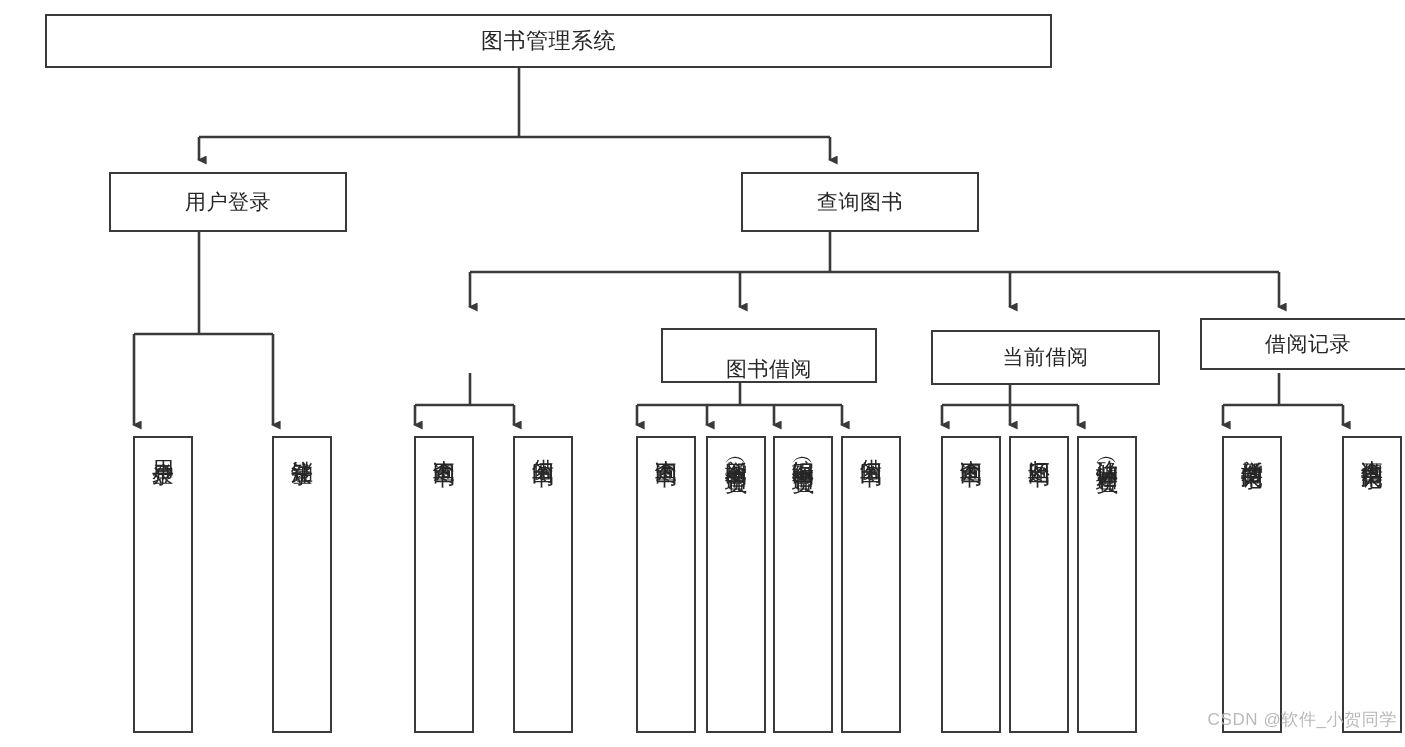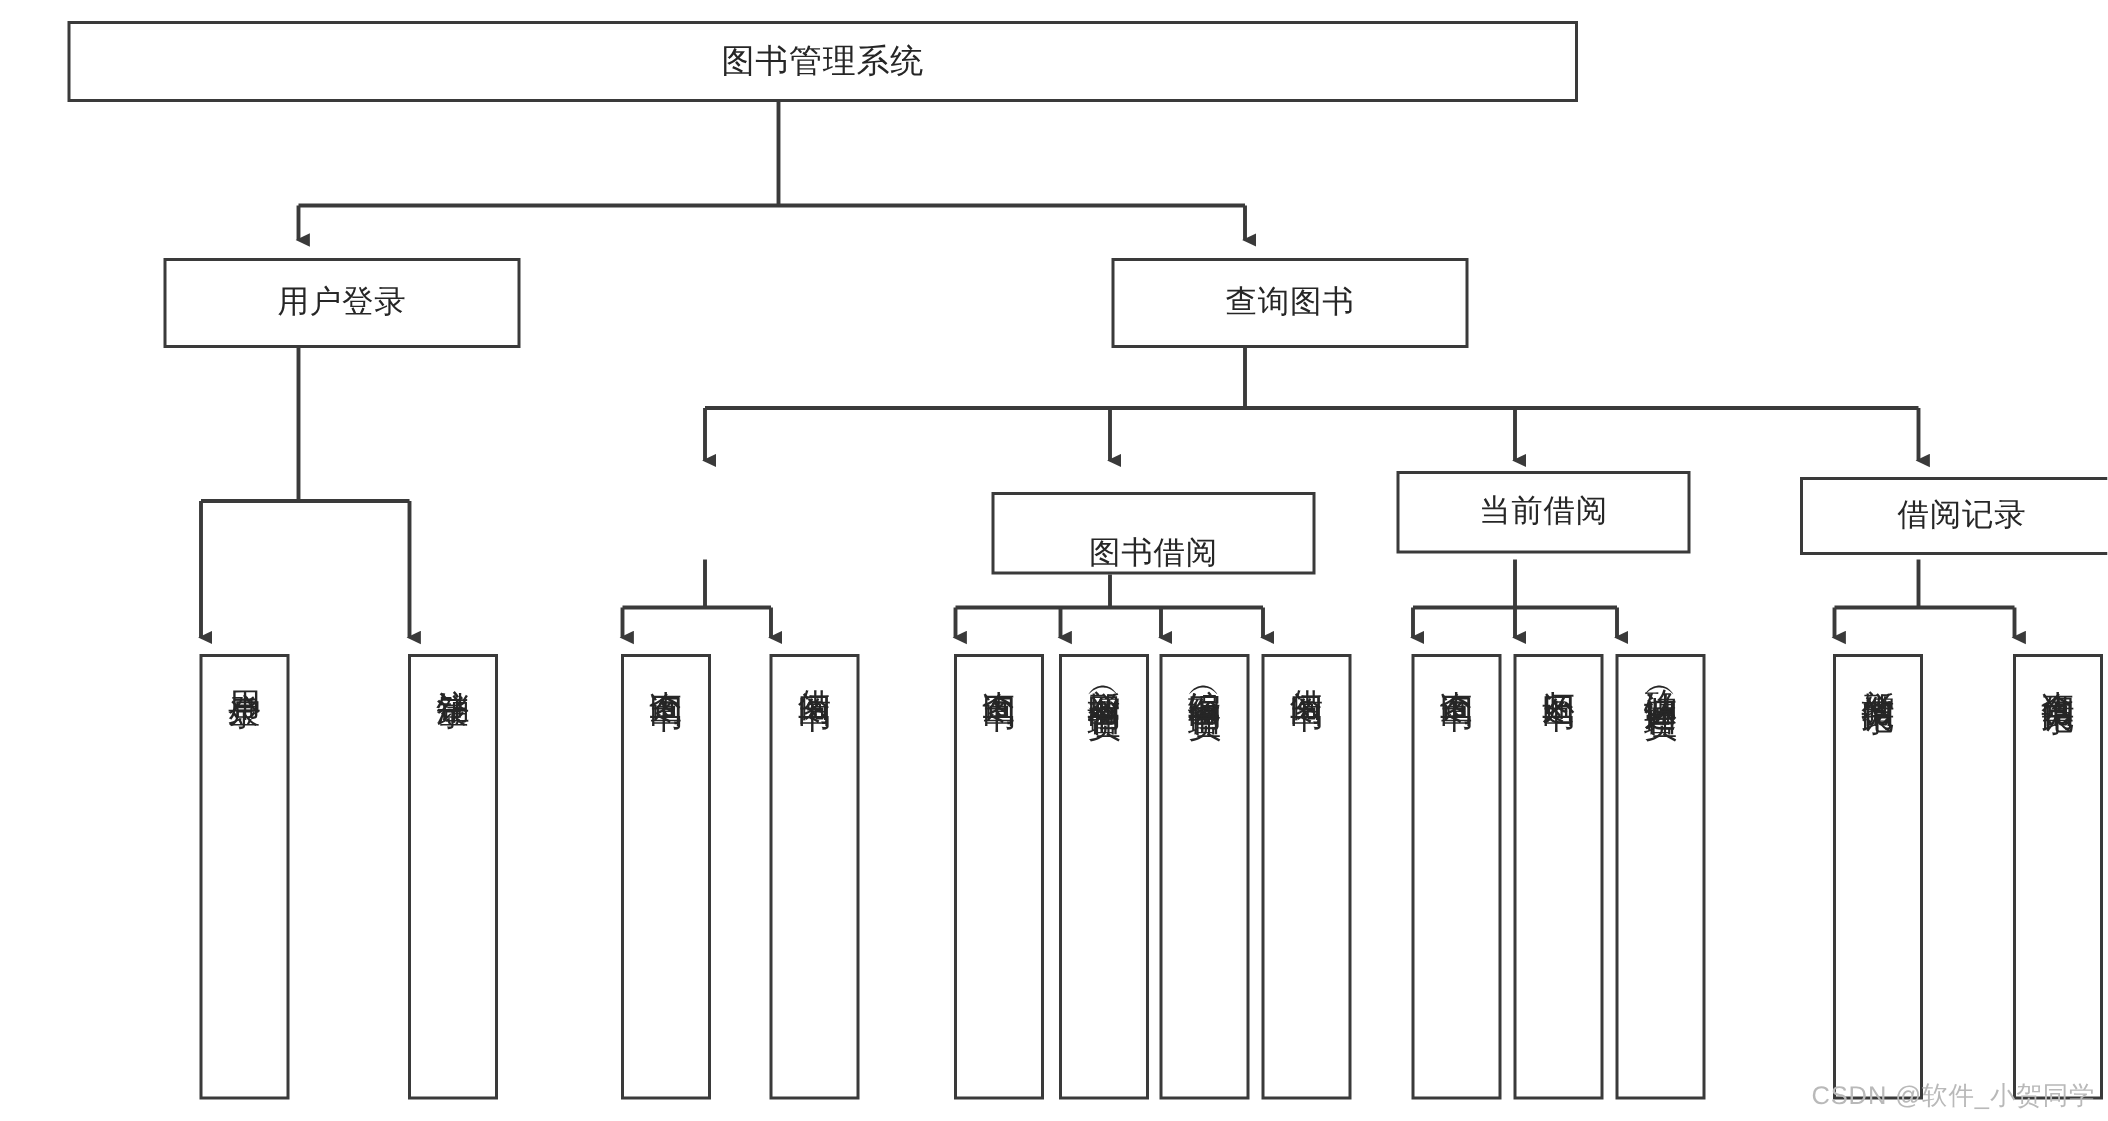--- a/index.html
+++ b/index.html
@@ -59,21 +59,21 @@
     writing-mode: vertical-rl;
     text-orientation: upright;
     font-size: 22px;
     letter-spacing: 2px;
     line-height: 1;
     margin: 0 auto;
   }
   #watermark {
     position: absolute;
     right: 8px;
-    bottom: 5px;
+    bottom: 16px;
     font-size: 17px;
     color: #b9b9b9;
     letter-spacing: 0.6px;
     white-space: nowrap;
     pointer-events: none;
   }
 </style>
 </head>
 <body>
 
@@ -136,21 +136,21 @@
   <div class="node-box node-h" style="left:80px; top:172px; width:238px; height:60px;">
     <span class="node-label">用户登录</span>
   </div>
   <div class="node-box node-h" style="left:712px; top:172px; width:238px; height:60px;">
     <span class="node-label">查询图书</span>
   </div>
 
   <div class="node-box node-h" style="left:632px; top:328px; width:216px; height:55px;align-items:flex-end;">
     <span class="node-label">图书借阅</span>
   </div>
-  <div class="node-box node-h" style="left:902px; top:314px; width:196px; height:55px;">
+  <div class="node-box node-h" style="left:902px; top:330px; width:229px; height:55px;">
     <span class="node-label">当前借阅</span>
   </div>
   <div class="node-box node-h" style="left:1171px; top:318px; width:216px; height:52px;">
     <span class="node-label">借阅记录</span>
   </div>
 
   <div class="node-box node-v" style="left:104px; top:436px; width:60px; height:297px;">
     <span class="node-label">用户登录</span>
   </div>
   <div class="node-box node-v" style="left:243px; top:436px; width:60px; height:297px;">

